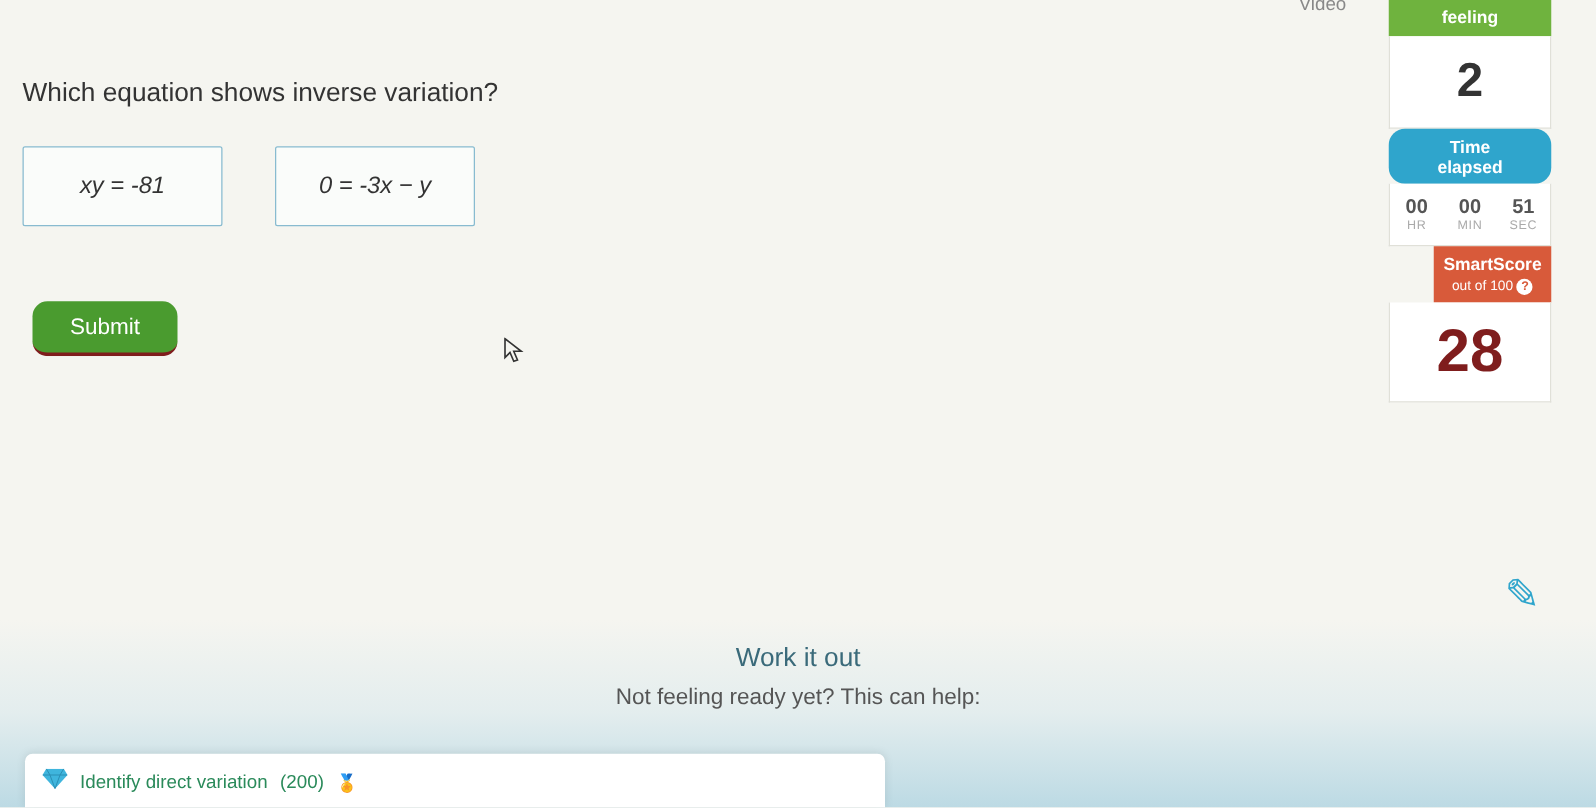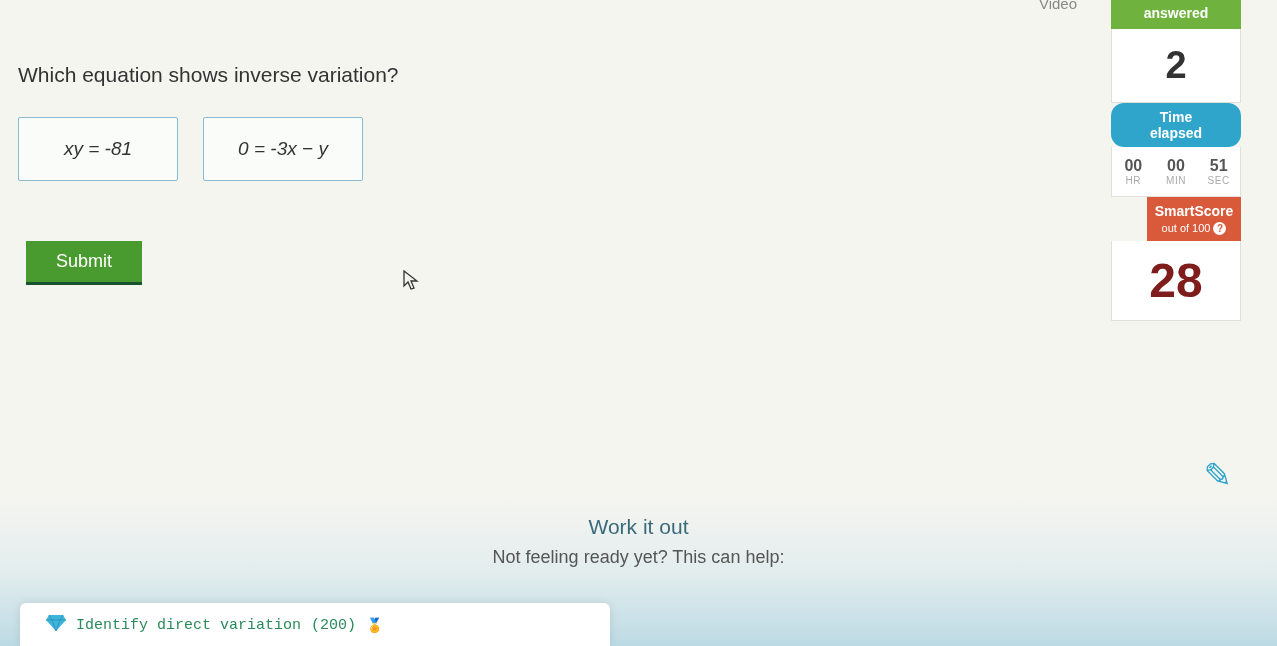--- a/index.html
+++ b/index.html
@@ -20,43 +20,43 @@
     padding: 20px 0 0 18px;
   }
   .question-text {
     font-size: 21px;
     color: #333;
     margin-bottom: 30px;
     margin-top: 30px;
   }
   .options-row {
     display: flex;
-    gap: 25px;
+    gap: 42px;
     margin-bottom: 60px;
   }
   .option-box {
     border: 1px solid #88bbd0;
     background: #fafcfa;
     padding: 20px 30px;
     font-size: 19px;
     color: #333;
     font-style: italic;
     cursor: pointer;
     border-radius: 2px;
     min-width: 160px;
     text-align: center;
   }
   .submit-btn {
     background: #4a9b2f;
     color: #fff;
     border: none;
-    border-bottom: 3px solid #14532d;
+    border-bottom: 3px solid #7f1d1d;
     padding: 10px 30px;
     font-size: 18px;
-    border-radius: 0;
+    border-radius: 12px;
     cursor: pointer;
     margin-left: 8px;
   }
   .cursor-icon {
     position: absolute;
     left: 403px;
     top: 270px;
     font-size: 20px;
     color: #333;
     pointer-events: none;
@@ -177,27 +177,26 @@
     font-size: 18px;
     color: #555;
   }
   .help-card {
     position: absolute;
     left: 20px;
     bottom: 0;
     background: #fff;
     border-radius: 6px 6px 0 0;
     box-shadow: 0 0 8px rgba(0,0,0,0.1);
-    padding: 12px 20px 10px 26px;
+    padding: 12px 20px 10px 14px;
     display: flex;
     align-items: center;
     gap: 10px;
     z-index: 3;
-    width: 590px;
-    font-family: Liberation Mono, monospace;
+    width: 688px;
   }
   .diamond-icon { color: #2fa5cc; font-size: 18px; }
   .help-link { color: #2a8a5a; font-size: 15px; }
   .help-score { color: #2a8a5a; font-size: 15px; }
   .medal-icon { color: #d8a030; font-size: 14px; }
 </style>
 </head>
 <body>
 
 <div class="main-area">
@@ -219,21 +218,21 @@
   <svg width="16" height="22" viewBox="0 0 16 22">
       <path d="M1 1 L1 16 L5 12 L8 19 L11 18 L8 11 L14 11 Z" fill="none" stroke="#333" stroke-width="1.3"></path>
     </svg>
 </span>
 
 <div class="video-link">
   <span>Video</span>
 </div>
 
 <div class="sidebar">
-  <div class="answered-box">answered</div>
+  <div class="answered-box">feeling</div>
   <div class="answered-count">2</div>
 
   <div class="time-header">
     <span>Time</span><br>
     <span>elapsed</span>
   </div>
   <div class="time-body">
     <div class="time-row">
       <div class="time-val">00</div>
       <div class="time-val">00</div>

